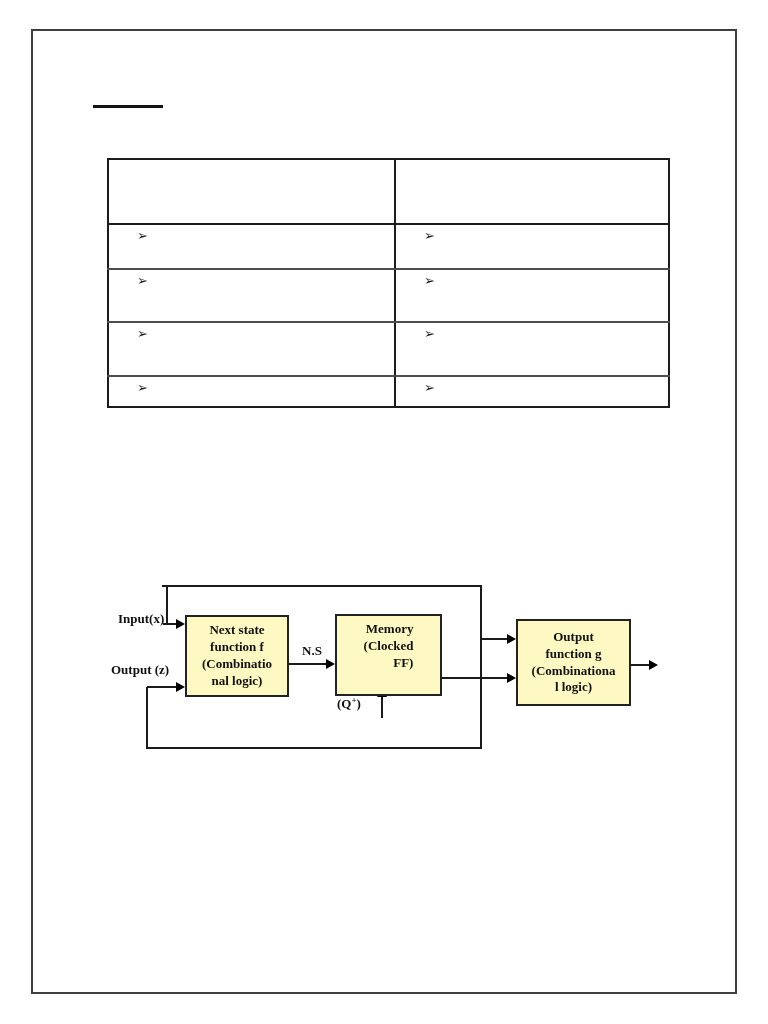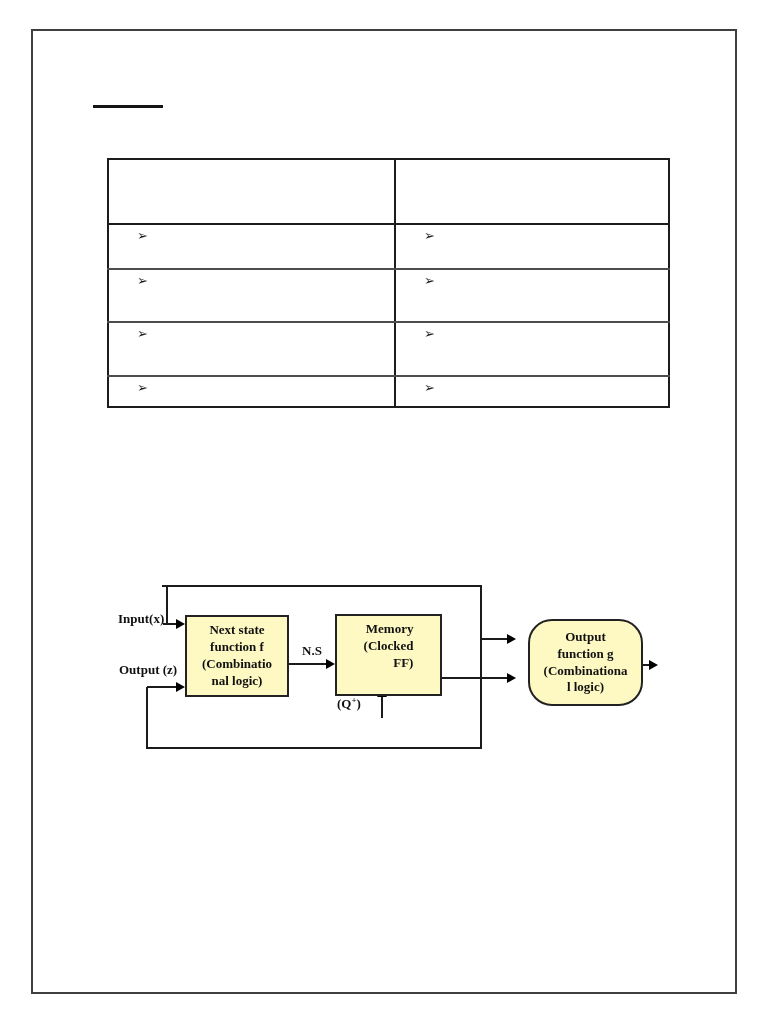--- a/index.html
+++ b/index.html
@@ -20,24 +20,24 @@
   .col-right{width:272px;}
   .bullet{display:inline-block;margin:4px 0 0 28px;font-family:"DejaVu Sans",sans-serif;
           font-size:13px;color:#1a1a1a;line-height:1;}
 
   
   .dbox{position:absolute;border:2px solid #222;background:#fef9c3;display:flex;
         align-items:center;justify-content:center;text-align:center;
         font-weight:bold;font-size:13px;line-height:1.3;white-space:pre-line;}
   #box-next-state{left:185px;top:615px;width:100px;height:78px;}
   #box-memory{left:335px;top:614px;width:103px;height:73px;align-items:flex-start;padding-top:5px;text-align:right;}
-  #box-output{left:528px;top:619px;width:111px;height:83px;border-radius:24px;}
+  #box-output{left:516px;top:619px;width:111px;height:83px;}
   .dlabel{position:absolute;font-weight:bold;font-size:13px;white-space:nowrap;}
   #lbl-input{left:110px;top:611px;margin-left:8px;}
-  #lbl-output{left:111px;top:662px;margin-left:8px;}
+  #lbl-output{left:111px;top:662px;}
   #lbl-ns{left:302px;top:643px;}
   #lbl-q{left:337px;top:695px;}
   #lbl-q sup{font-size:9px;}
 
   .wire{position:absolute;background:#1b1b1b;}
   .arr-r{position:absolute;width:0;height:0;border-top:5px solid transparent;
          border-bottom:5px solid transparent;border-left:9px solid #000;}
   .arr-u{position:absolute;width:0;height:0;border-left:5px solid transparent;
          border-right:5px solid transparent;border-bottom:9px solid #000;}
 </style>

